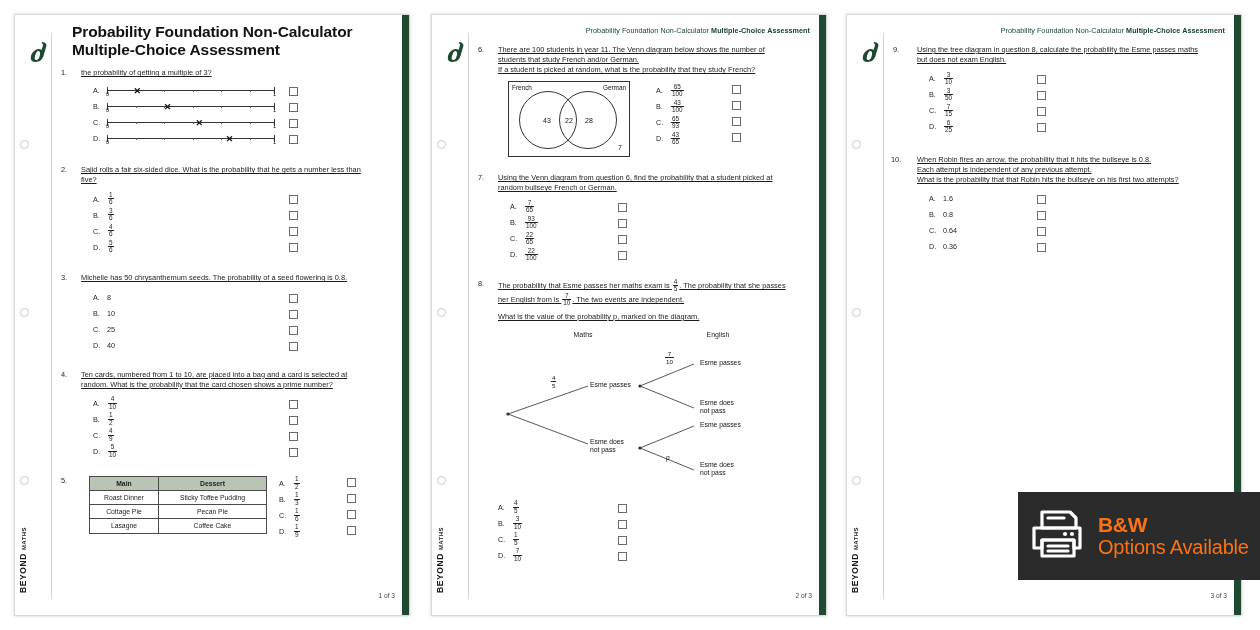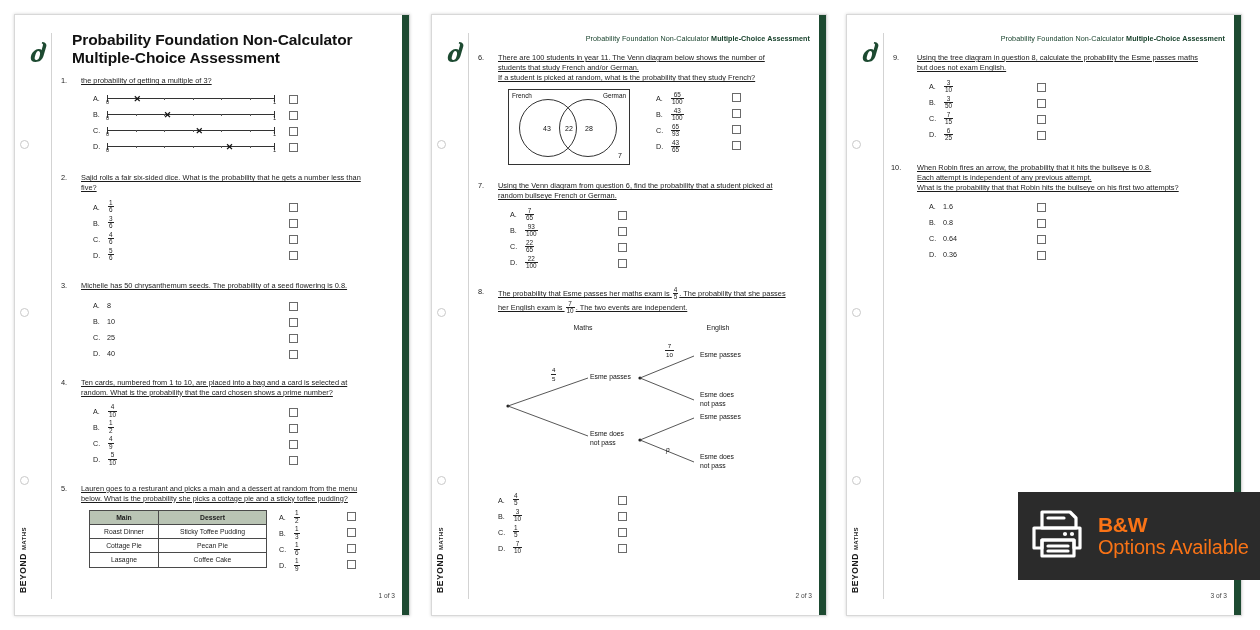--- a/index.html
+++ b/index.html
@@ -100,21 +100,21 @@
     font-family: "DejaVu Serif", serif;
     font-size: 24px;
     font-weight: bold;
     font-style: italic;
     line-height: 26px;
   }
 
   
   .content {
     position: absolute;
-    left: 44px; top: 12px;
+    left: 44px; top: 4px;
     width: 340px; height: 566px;
     color: #141414;
   }
 
   
   .runhead {
     text-align: right;
     font-size: 7.2px;
     color: #18422c;
     margin: 7px 6px 10px 0;
@@ -544,24 +544,20 @@
               <span class="val frac">
                 <span class="n">5</span>
                 <span class="d">10</span>
               </span>
             </div>
         </div>
       </div>
 
       <div class="q" style="margin-top:16px">
         <span class="num">5.</span>
-        <span class="stem">
-          <span class="ln">Lauren goes to a resturant and picks a main and a dessert at random from the menu</span>
-          <span class="ln">below. What is the probability she picks a cottage pie and a sticky toffee pudding?</span>
-        </span>
         <div class="q5row">
           <table class="menu">
             <thead>
               <tr>
                 <th>Main</th>
                 <th>Dessert</th>
               </tr>
             </thead>
             <tbody>
               <tr>
@@ -741,24 +737,25 @@
         </div>
       </div>
 
       <div class="q" style="margin-top:16px">
         <span class="num">8.</span>
         <span class="stem">
           <span class="ln"><span>The probability that Esme passes her maths exam is </span><span class="frac">
                 <span class="n">4</span>
                 <span class="d">5</span>
               </span><span>. The probability that she passes</span></span>
-          <span class="ln"><span>her English exam is </span><span class="frac">
+          <span class="ln"><span>her English from is </span><span class="frac">
                 <span class="n">7</span>
                 <span class="d">10</span>
               </span><span>. The two events are independent.</span></span>
+          <span class="ln" style="margin-top:5px">What is the value of the probability p, marked on the diagram.</span>
         </span>
 
         <div class="tree-head">
           <span class="m">Maths</span>
           <span class="e">English</span>
         </div>
 
         <div class="tree">
           <svg width="330" height="160">
             <circle cx="10" cy="72" r="1.6" fill="#222"></circle>

